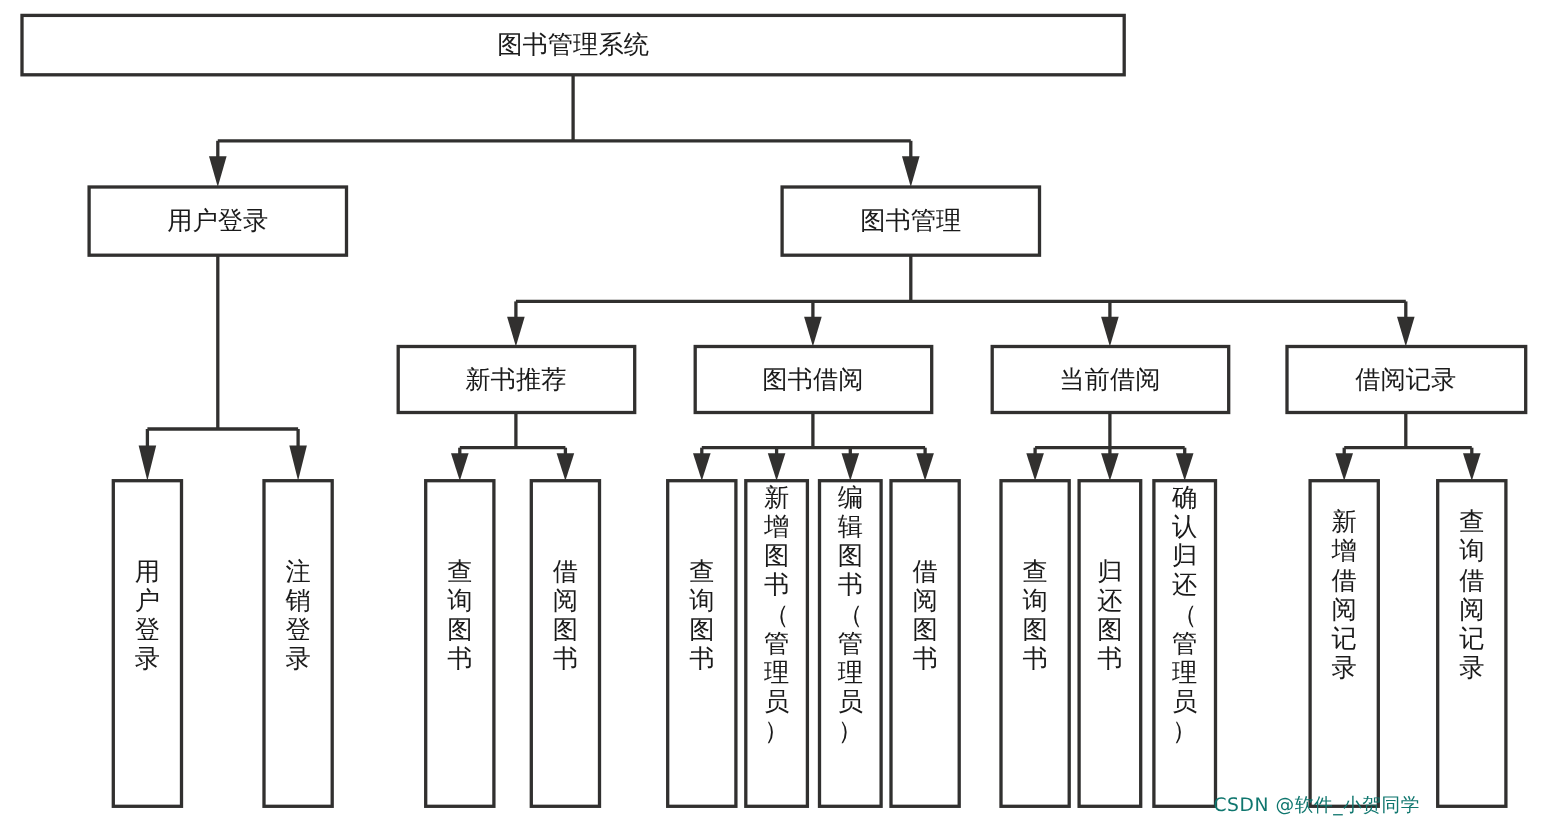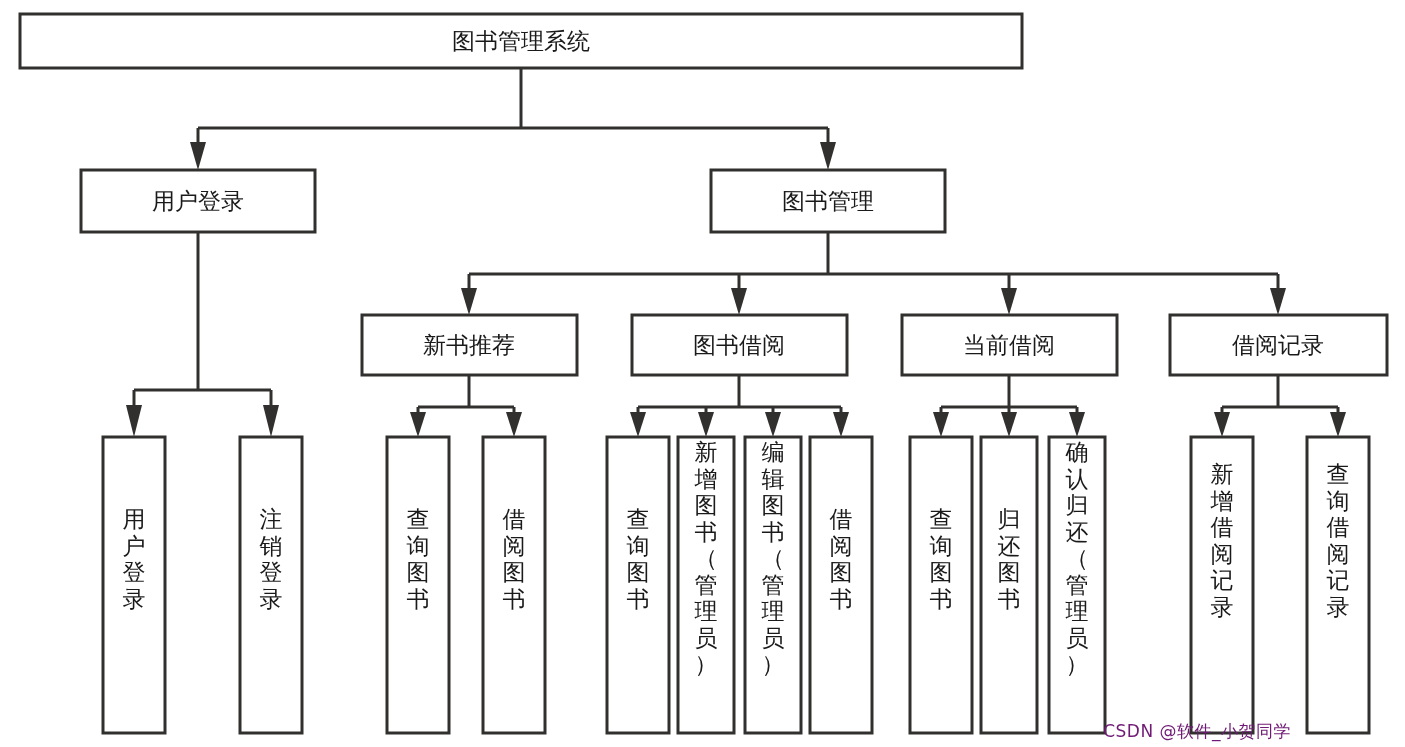--- a/index.html
+++ b/index.html
@@ -54,21 +54,21 @@
     font-family: "DejaVu Sans", "Liberation Sans", sans-serif;
     font-size: 23px;
     text-anchor: middle;
   }
   .watermark {
     position: absolute;
     right: 10px;
     bottom: 4px;
     font-family: "DejaVu Sans", "Liberation Sans", sans-serif;
     font-size: 17px;
-    color: #701a75;
+    color: #0f766e;
     white-space: nowrap;
     letter-spacing: 0.5px;
   }
 </style>
 </head>
 <body>
 
 <div id="diagram-root">
 
   <svg id="flow" viewBox="0 0 1405 747" xmlns="http://www.w3.org/2000/svg">

